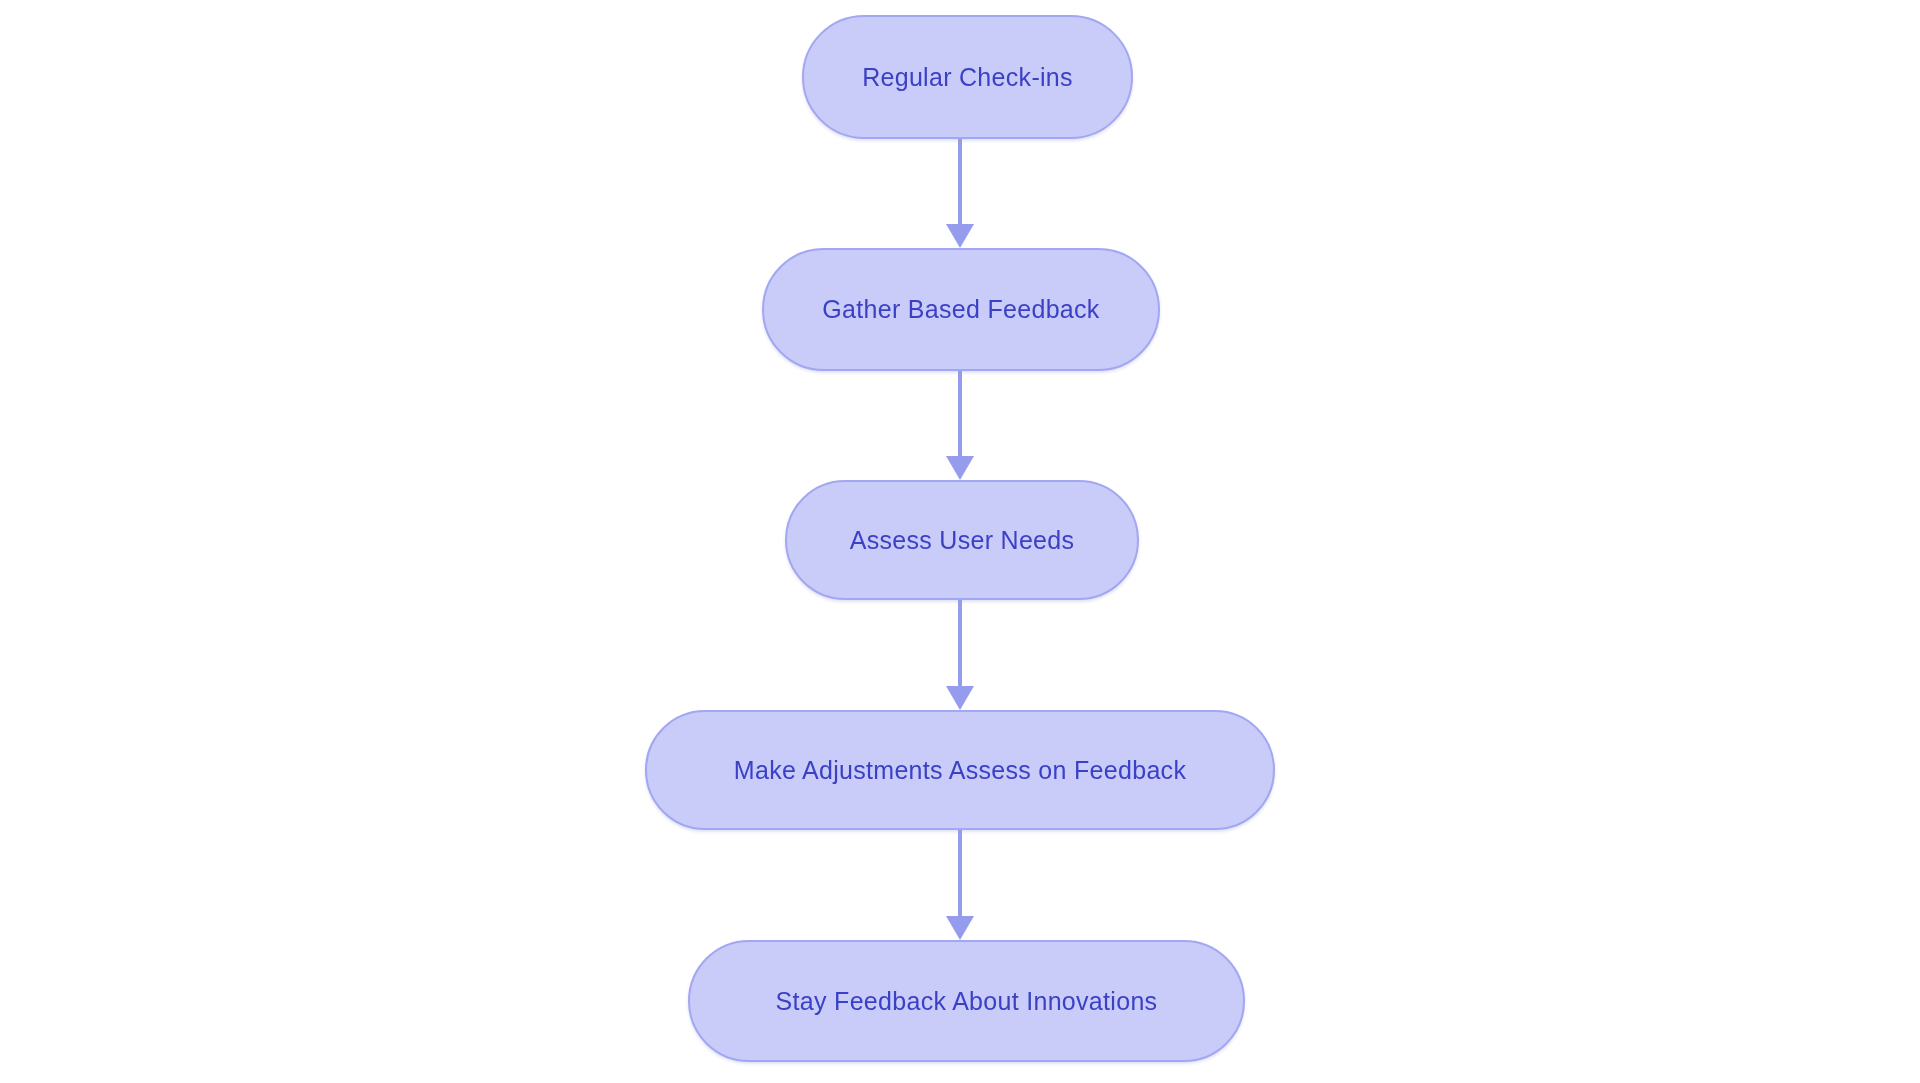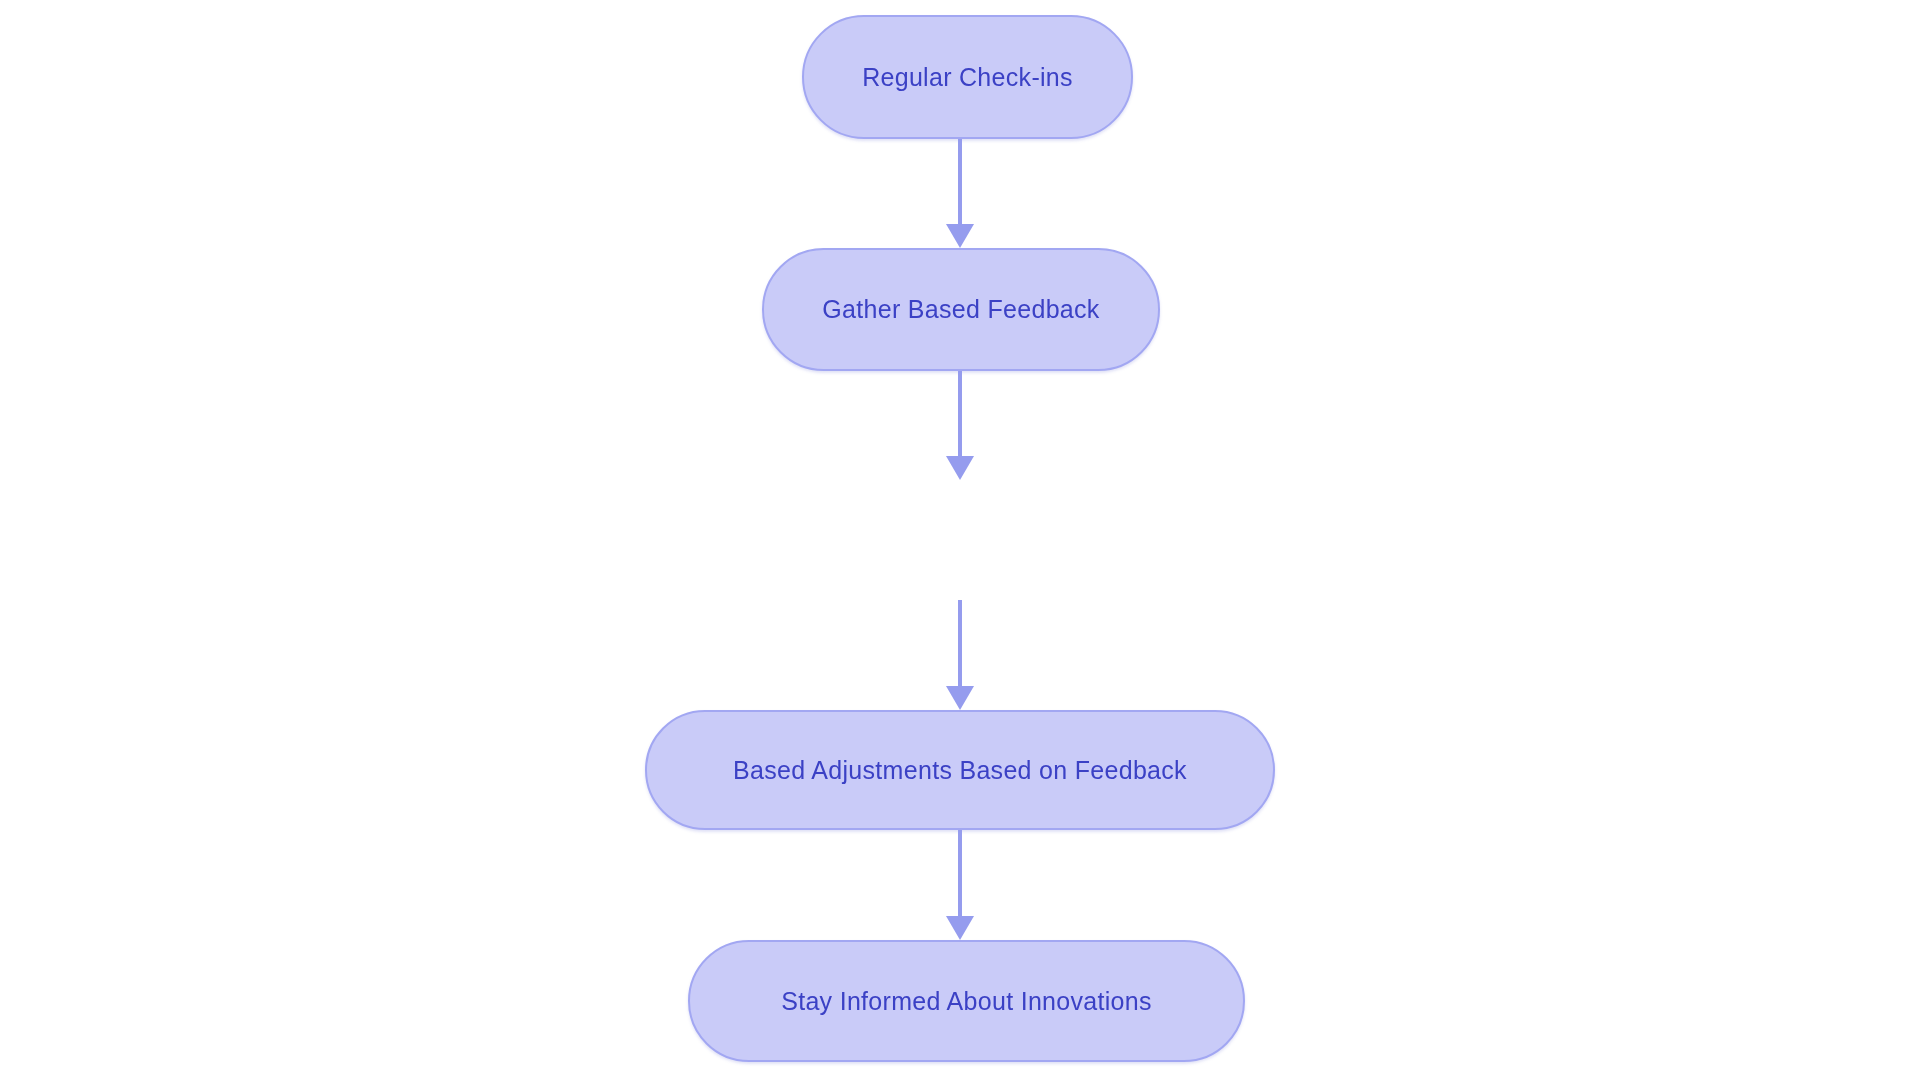--- a/index.html
+++ b/index.html
@@ -76,28 +76,31 @@
   <div class="arrow-line al-1"></div>
   <div class="arrow-head ah-1"></div>
 
   <div class="node node-2">
     <span>Gather Based Feedback</span>
   </div>
 
   <div class="arrow-line al-2"></div>
   <div class="arrow-head ah-2"></div>
 
+  <div class="node node-3">
+    <span>Assess User Needs</span>
+  </div>
 
   <div class="arrow-line al-3"></div>
   <div class="arrow-head ah-3"></div>
 
   <div class="node node-4">
-    <span>Based Adjustments Based on Feedback</span>
+    <span>Make Adjustments Assess on Feedback</span>
   </div>
 
   <div class="arrow-line al-4"></div>
   <div class="arrow-head ah-4"></div>
 
   <div class="node node-5">
-    <span>Stay Informed About Innovations</span>
+    <span>Stay Feedback About Innovations</span>
   </div>
 
 </div>
 
 </body></html>

